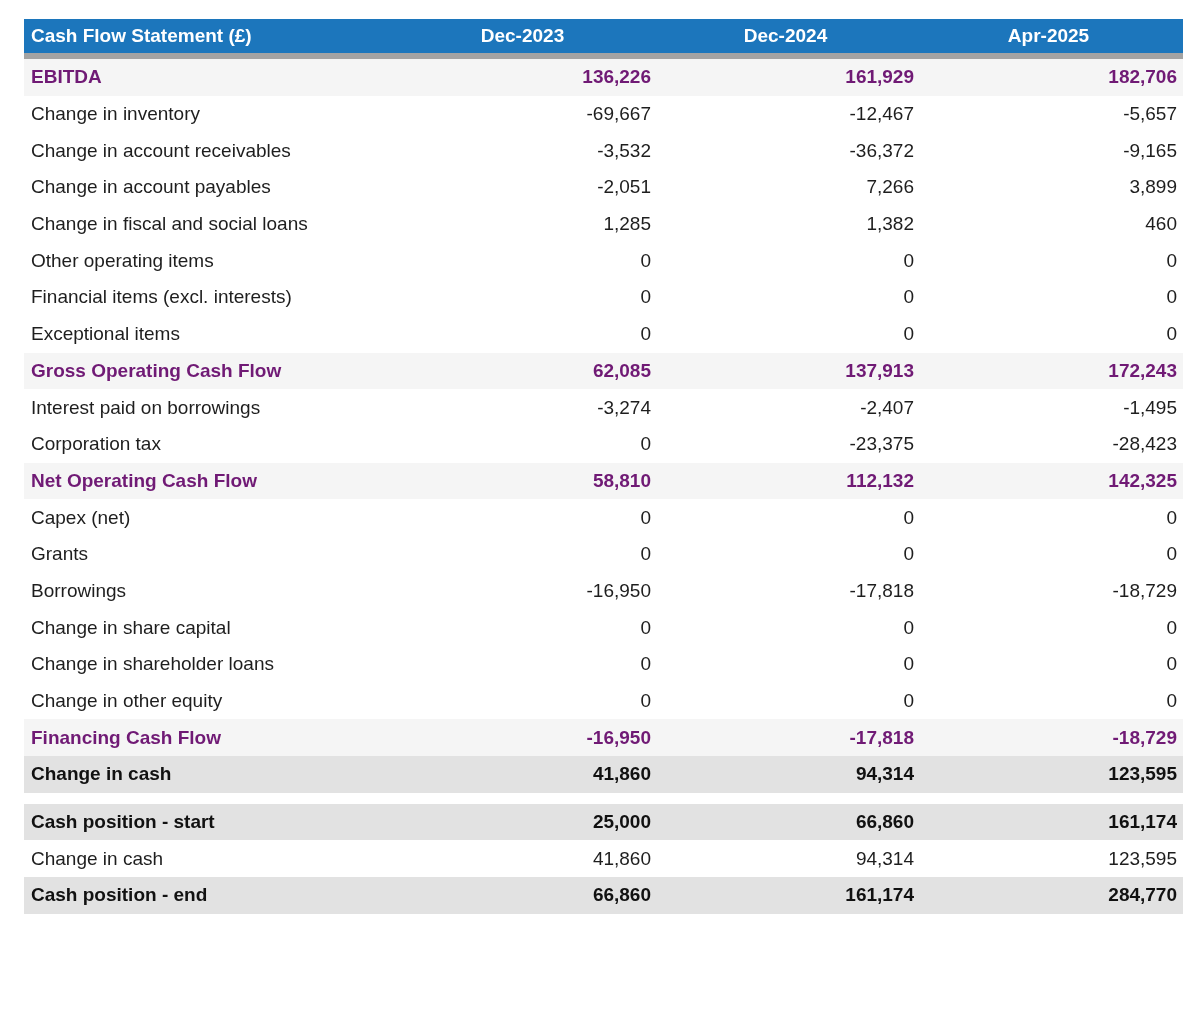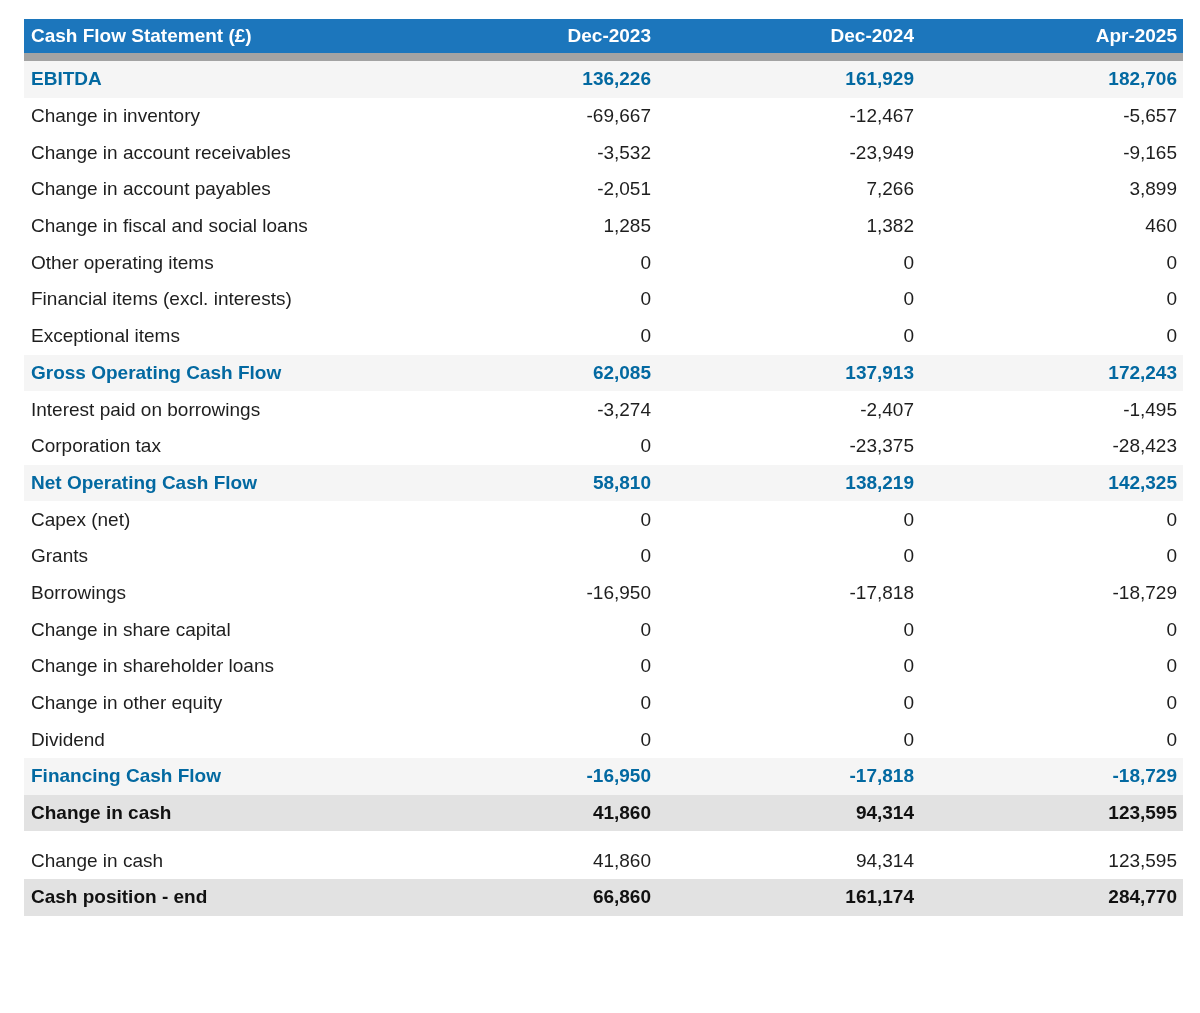--- a/index.html
+++ b/index.html
@@ -23,42 +23,42 @@
   }
   col.c-label { width: 370px; }
   col.c-num   { width: 263px; }
 
   thead th {
     background: #1c76bc;
     color: #ffffff;
     font-weight: bold;
     font-size: 19px;
     height: 34px;
-    border-bottom: 8px solid #a3a3a3;
+    border-bottom: 6px solid #a3a3a3;
     padding: 0;
     white-space: nowrap;
     overflow: hidden;
   }
   thead th.label { text-align: left;  padding-left: 7px; }
-  thead th.num   { text-align: right; padding-right: 6px; }
+  thead th.num   { padding-right: 6px; }
 
   td {
     height: 36.7px;
     font-size: 19px;
     color: #1e1e1e;
     padding: 0;
     white-space: nowrap;
     overflow: hidden;
   }
   td.label { text-align: left;  padding-left: 7px; }
   td.num   { text-align: right; padding-right: 6px; }
 
   tr.normal   { background: #ffffff; margin-top: 38px; }
   tr.subtotal { background: #f5f5f5; }
-  tr.subtotal td { font-weight: bold; color: #0369a1; }
+  tr.subtotal td { font-weight: bold; color: #701a75; }
   tr.total    { background: #e2e2e2; }
   tr.total td { font-weight: bold; color: #111111; }
 
   table.footer-table { margin-top: 11px; }
 </style>
 </head>
 <body>
 
 <div class="table-wrap">
 
@@ -86,21 +86,21 @@
         </tr>
         <tr class="normal">
           <td class="label">Change in inventory</td>
           <td class="num">-69,667</td>
           <td class="num">-12,467</td>
           <td class="num">-5,657</td>
         </tr>
         <tr class="normal">
           <td class="label">Change in account receivables</td>
           <td class="num">-3,532</td>
-          <td class="num">-23,949</td>
+          <td class="num">-36,372</td>
           <td class="num">-9,165</td>
         </tr>
         <tr class="normal">
           <td class="label">Change in account payables</td>
           <td class="num">-2,051</td>
           <td class="num">7,266</td>
           <td class="num">3,899</td>
         </tr>
         <tr class="normal">
           <td class="label">Change in fiscal and social loans</td>
@@ -140,21 +140,21 @@
         </tr>
         <tr class="normal">
           <td class="label">Corporation tax</td>
           <td class="num">0</td>
           <td class="num">-23,375</td>
           <td class="num">-28,423</td>
         </tr>
         <tr class="subtotal">
           <td class="label">Net Operating Cash Flow</td>
           <td class="num">58,810</td>
-          <td class="num">138,219</td>
+          <td class="num">112,132</td>
           <td class="num">142,325</td>
         </tr>
         <tr class="normal">
           <td class="label">Capex (net)</td>
           <td class="num">0</td>
           <td class="num">0</td>
           <td class="num">0</td>
         </tr>
         <tr class="normal">
           <td class="label">Grants</td>
@@ -175,26 +175,20 @@
           <td class="num">0</td>
         </tr>
         <tr class="normal">
           <td class="label">Change in shareholder loans</td>
           <td class="num">0</td>
           <td class="num">0</td>
           <td class="num">0</td>
         </tr>
         <tr class="normal">
           <td class="label">Change in other equity</td>
-          <td class="num">0</td>
-          <td class="num">0</td>
-          <td class="num">0</td>
-        </tr>
-        <tr class="normal">
-          <td class="label">Dividend</td>
           <td class="num">0</td>
           <td class="num">0</td>
           <td class="num">0</td>
         </tr>
         <tr class="subtotal">
           <td class="label">Financing Cash Flow</td>
           <td class="num">-16,950</td>
           <td class="num">-17,818</td>
           <td class="num">-18,729</td>
         </tr>
@@ -208,20 +202,26 @@
   </table>
 
   <table class="footer-table">
     <colgroup>
       <col class="c-label">
         <col class="c-num">
         <col class="c-num">
         <col class="c-num">
     </colgroup>
     <tbody id="footer-rows">
+        <tr class="total">
+          <td class="label">Cash position - start</td>
+          <td class="num">25,000</td>
+          <td class="num">66,860</td>
+          <td class="num">161,174</td>
+        </tr>
         <tr class="normal">
           <td class="label">Change in cash</td>
           <td class="num">41,860</td>
           <td class="num">94,314</td>
           <td class="num">123,595</td>
         </tr>
         <tr class="total">
           <td class="label">Cash position - end</td>
           <td class="num">66,860</td>
           <td class="num">161,174</td>

